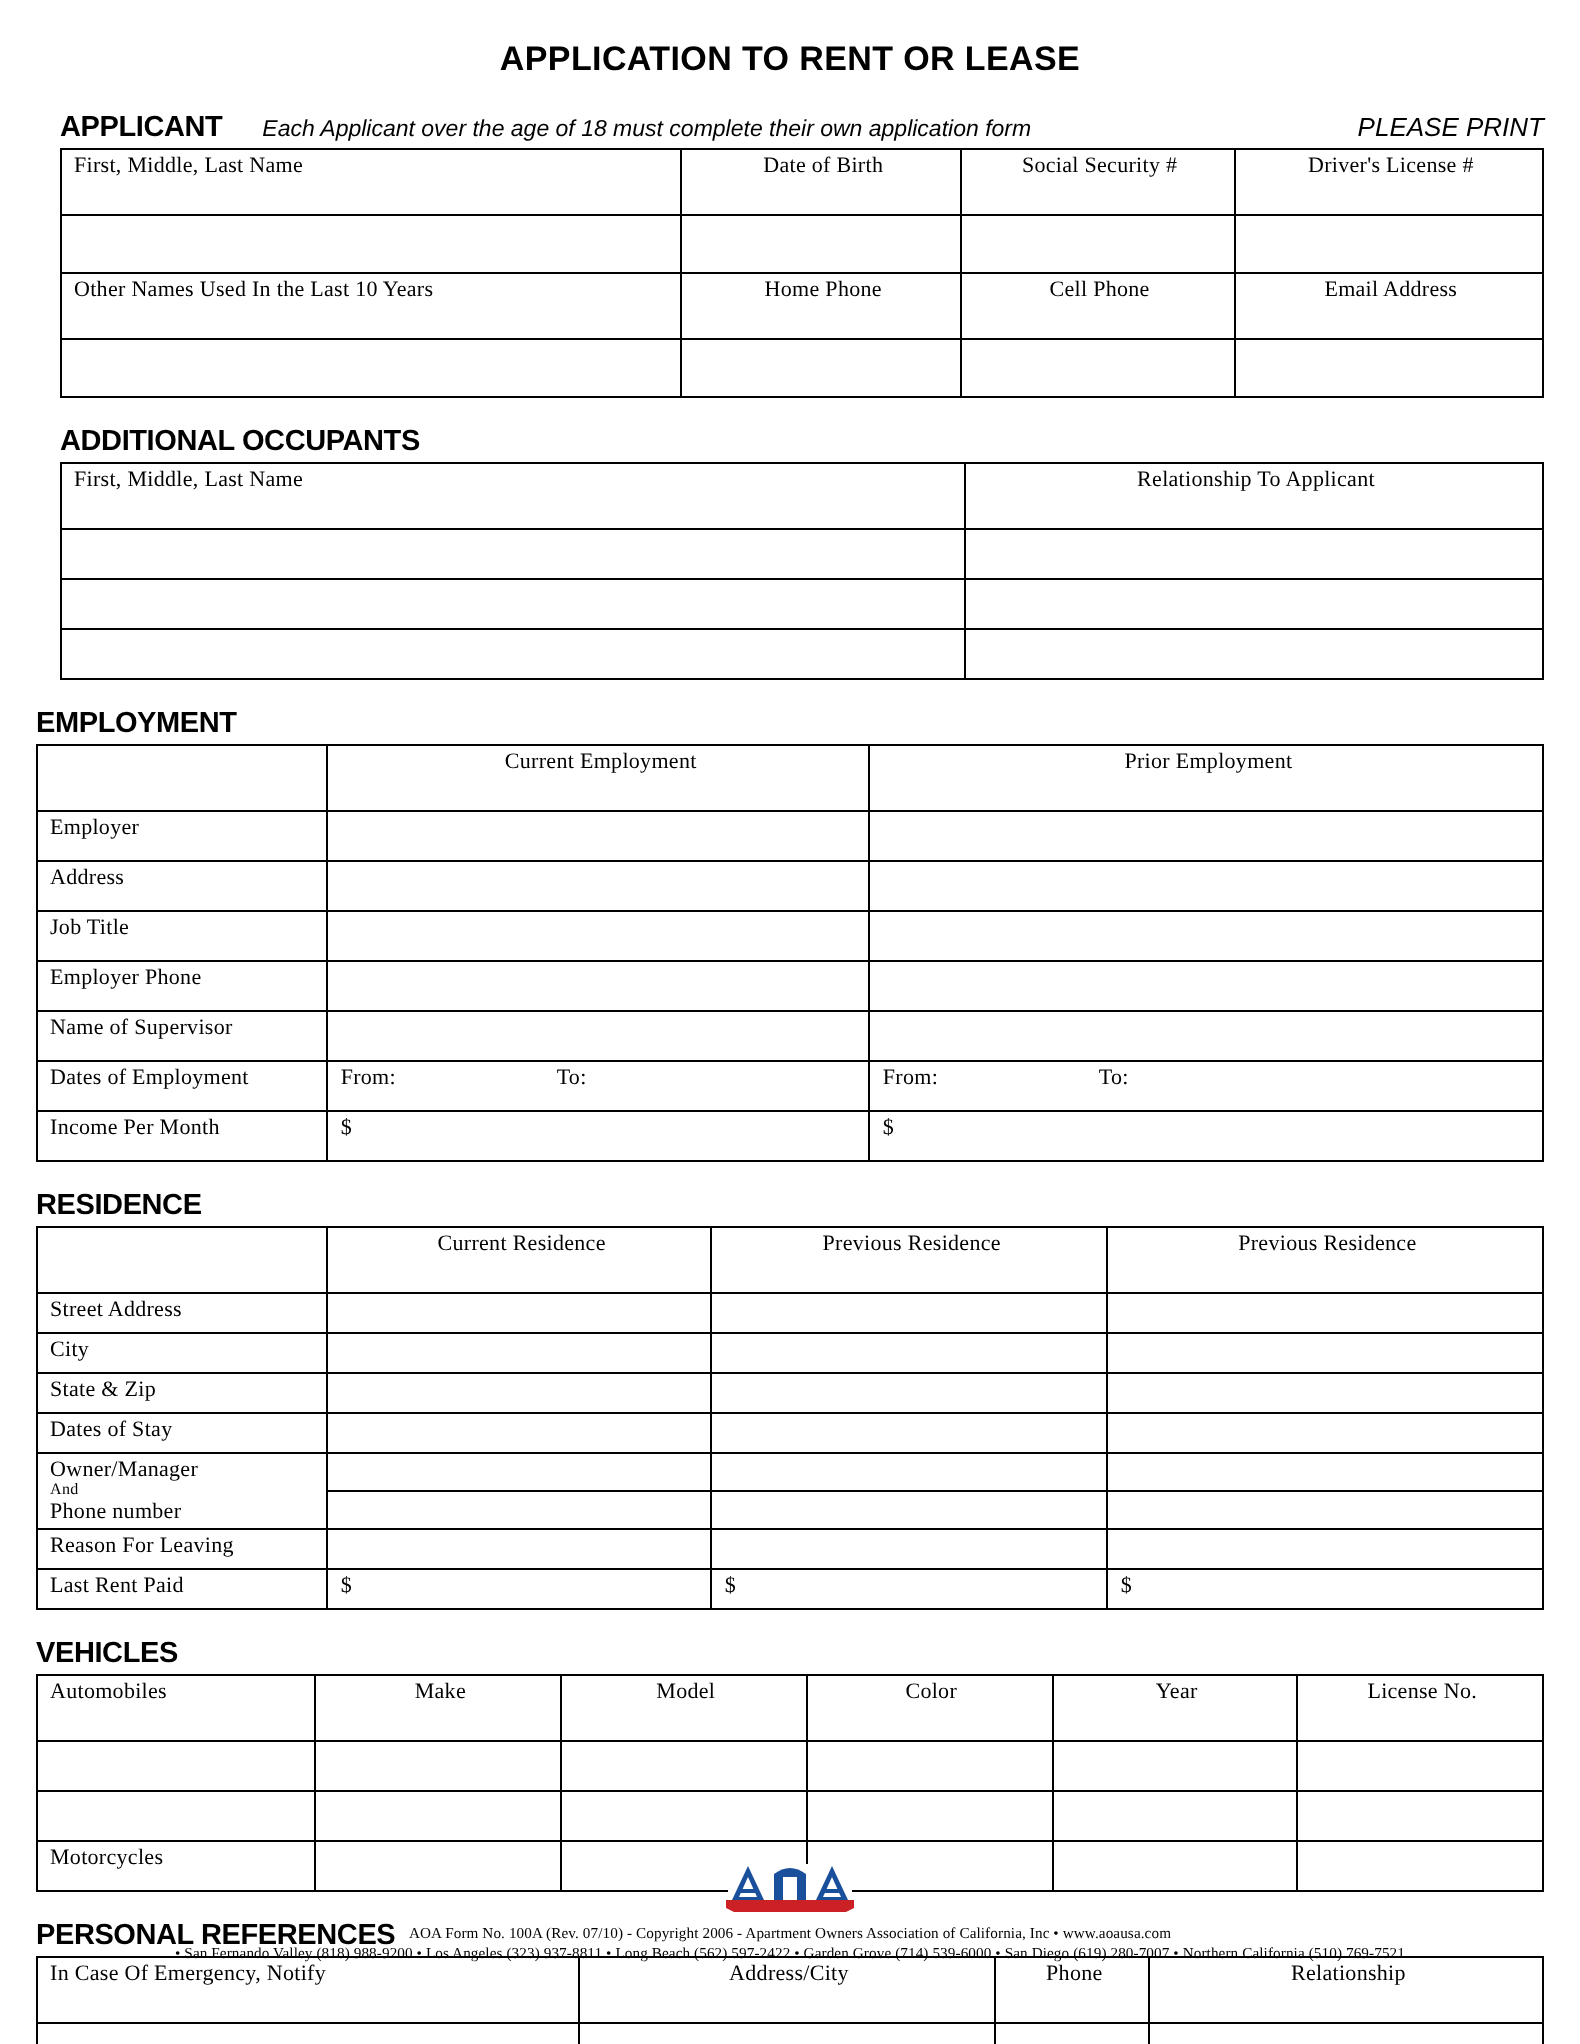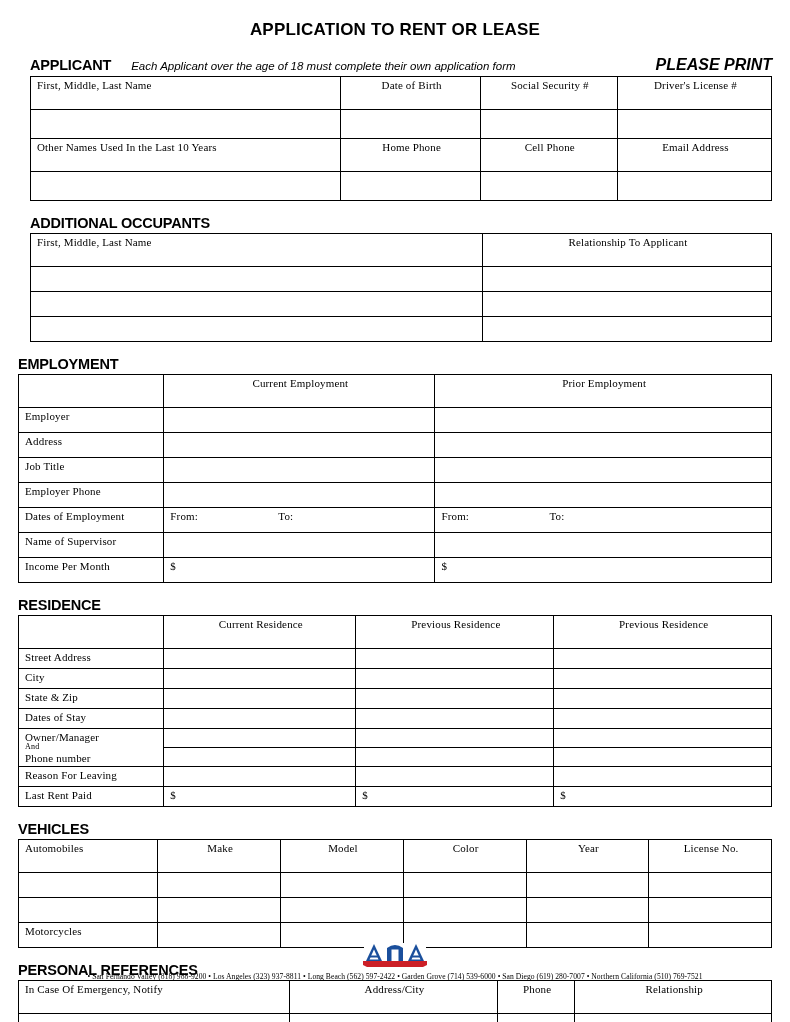--- a/index.html
+++ b/index.html
@@ -52,23 +52,23 @@
     font-family: "Liberation Sans", sans-serif;
     font-weight: normal;
     font-style: italic;
     font-size: 11.5px;
     letter-spacing: 0;
     margin-left: 20px;
     flex: 1 1 auto;
   }
   .please-print {
     font-family: "Liberation Sans", sans-serif;
-    font-weight: bold;
+    font-weight: normal;
     font-style: italic;
-    font-size: 16px;
+    font-size: 13px;
     letter-spacing: 0;
     margin-left: auto;
     white-space: nowrap;
   }
 
   
   table.form {
     border-collapse: collapse;
     width: 100%;
     table-layout: fixed;
@@ -243,34 +243,34 @@
         <td class="lbl tall">Job  Title</td>
         <td class="tall"></td>
         <td class="tall"></td>
       </tr>
       <tr>
         <td class="lbl tall">Employer Phone</td>
         <td class="tall"></td>
         <td class="tall"></td>
       </tr>
       <tr>
+        <td class="lbl tall">Name of Supervisor</td>
+        <td class="tall"></td>
+        <td class="tall"></td>
+      </tr>
+      <tr>
         <td class="lbl tall">Dates of Employment</td>
         <td class="tall">
           <span class="fromto"><span class="from">From:</span><span>To:</span></span>
         </td>
         <td class="tall">
           <span class="fromto"><span class="from">From:</span><span>To:</span></span>
         </td>
       </tr>
       <tr>
-        <td class="lbl tall">Name of Supervisor</td>
-        <td class="tall"></td>
-        <td class="tall"></td>
-      </tr>
-      <tr>
         <td class="lbl tall">Income Per Month</td>
         <td class="tall"><span>$</span></td>
         <td class="tall"><span>$</span></td>
       </tr>
     </tbody>
   </table>
 
   <div class="section-head">
     <span>RESIDENCE</span>
   </div>
@@ -456,16 +456,17 @@
         <rect x="57" y="17" width="14" height="23" fill="#ffffff"></rect>
 
         <path d="M90 40 L106 6 L122 40 Z" fill="#1a4f9c"></path>
         <path d="M106 17 L115 37 L97 37 Z" fill="#ffffff"></path>
         <rect x="98" y="29" width="16" height="4" fill="#1a4f9c"></rect>
 
         <rect x="0" y="40" width="128" height="8" fill="#cc2027"></rect>
         <polygon points="0,48 128,48 120,52 8,52" fill="#cc2027"></polygon>
       </svg>
     </div>
+    <div class="footer-line">AOA Form  No. 100A  (Rev.  07/10) - Copyright 2006  - Apartment Owners Association of California, Inc • www.aoausa.com</div>
     <div class="footer-line">• San Fernando Valley (818) 988-9200  • Los Angeles (323) 937-8811 • Long Beach (562) 597-2422 • Garden Grove (714) 539-6000 • San Diego (619) 280-7007 • Northern California (510) 769-7521</div>
   </div>
 
 </div>
 
 </body></html>

